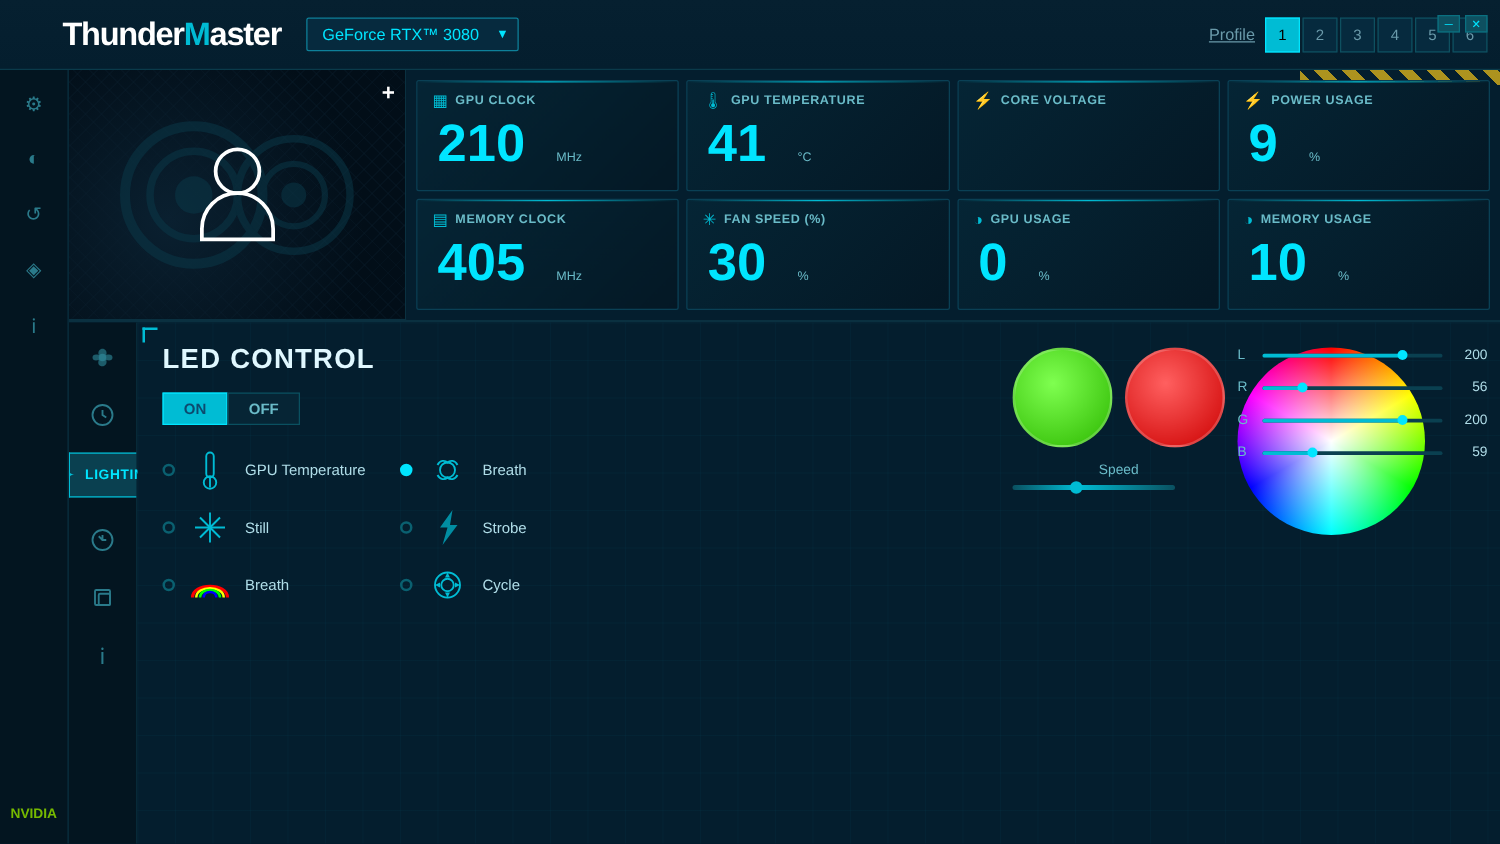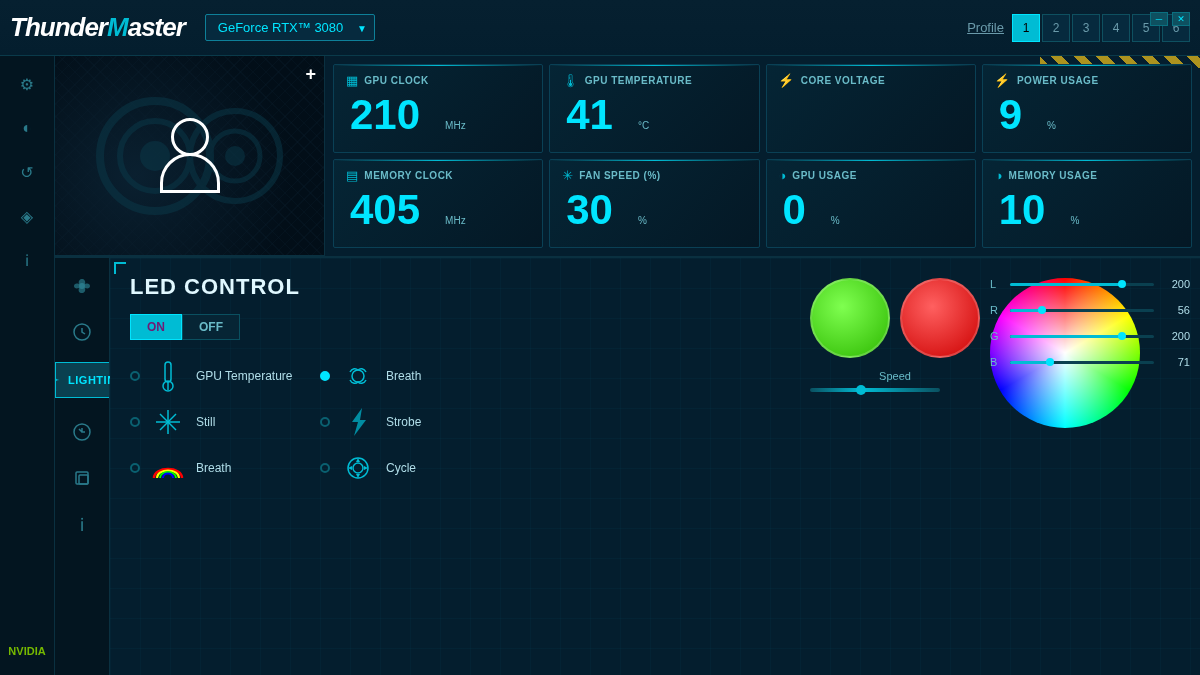--- a/index.html
+++ b/index.html
@@ -20,23 +20,23 @@
       height: 56px;
       background: linear-gradient(180deg, #062030 0%, #041e2e 100%);
       border-bottom: 1px solid #0a3a4a;
       padding: 0 10px;
       position: relative;
     }
     .logo {
       font-size: 26px;
       font-weight: bold;
       color: #ffffff;
-      font-style: italic;
       margin-right: 20px;
       letter-spacing: -1px;
+      margin-left: 40px;
     }
     .logo span { color: #00bcd4; }
     .gpu-select {
       background: #062a3e;
       border: 1px solid #0e8099;
       color: #00e5ff;
       font-size: 13px;
       padding: 5px 30px 5px 12px;
       border-radius: 2px;
       appearance: none;
@@ -365,21 +365,21 @@
     }
     .toggle-btn {
       padding: 5px 16px;
       font-size: 12px;
       font-weight: bold;
       cursor: pointer;
       border: 1px solid #0a5060;
     }
     .toggle-on {
       background: #00bcd4;
-      color: #701a75;
+      color: #0c4a6e;
       border-color: #00e5ff;
     }
     .toggle-off {
       background: #062535;
       color: #6abbc8;
     }
 
     .effects-grid {
       display: grid;
       grid-template-columns: 1fr 1fr;
@@ -896,21 +896,21 @@
             </div>
             <span class="lrgb-value">200</span>
           </div>
 
           <div class="lrgb-row">
             <span class="lrgb-label">B</span>
             <div class="lrgb-slider-track">
               <div class="lrgb-slider-fill" style="width:28%;"></div>
               <div class="lrgb-thumb" style="left:28%;"></div>
             </div>
-            <span class="lrgb-value">71</span>
+            <span class="lrgb-value">59</span>
           </div>
 
         </div>
 
       </div>
     </div>
 
   </div>
 </div>
 

